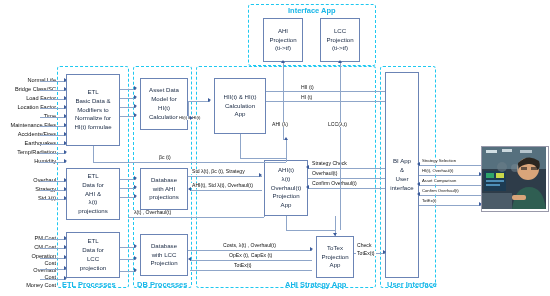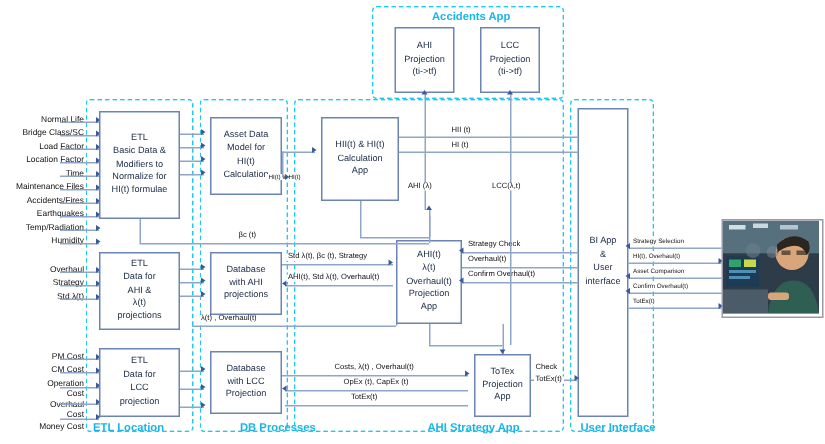--- a/index.html
+++ b/index.html
@@ -38,27 +38,27 @@
   
   .photo{position:absolute;overflow:hidden;border:1px solid #99a;}
   .photo svg{display:block;}
 </style>
 </head>
 <body>
 
 <div id="stage">
 
   <div class="group" style="left:248px;top:4px;width:128px;height:62px;"></div>
-  <div class="group-label" style="left:288px;top:6px;">Accidents App</div>
+  <div class="group-label" style="left:288px;top:6px;">Interface App</div>
 
   <div class="group" style="left:57px;top:66px;width:72px;height:222px;"></div>
-  <div class="group-label" style="left:62px;top:280px;">ETL Location</div>
+  <div class="group-label" style="left:62px;top:280px;">ETL Processes</div>
 
   <div class="group" style="left:133px;top:66px;width:59px;height:222px;"></div>
-  <div class="group-label" style="left:137px;top:280px;margin-left:23px;">DB Processes</div>
+  <div class="group-label" style="left:137px;top:280px;">DB Processes</div>
 
   <div class="group" style="left:196px;top:66px;width:180px;height:222px;"></div>
   <div class="group-label" style="left:285px;top:280px;">AHI Strategy App</div>
 
   <div class="group" style="left:380px;top:66px;width:56px;height:222px;"></div>
   <div class="group-label" style="left:387px;top:280px;">User Interface</div>
 
   <div class="inlbl" style="right:494px;top:78px;">Normal Life</div>
   <div class="inlbl" style="right:494px;top:87px;">Bridge Class/SC</div>
   <div class="inlbl" style="right:494px;top:96px;">Load Factor</div>

